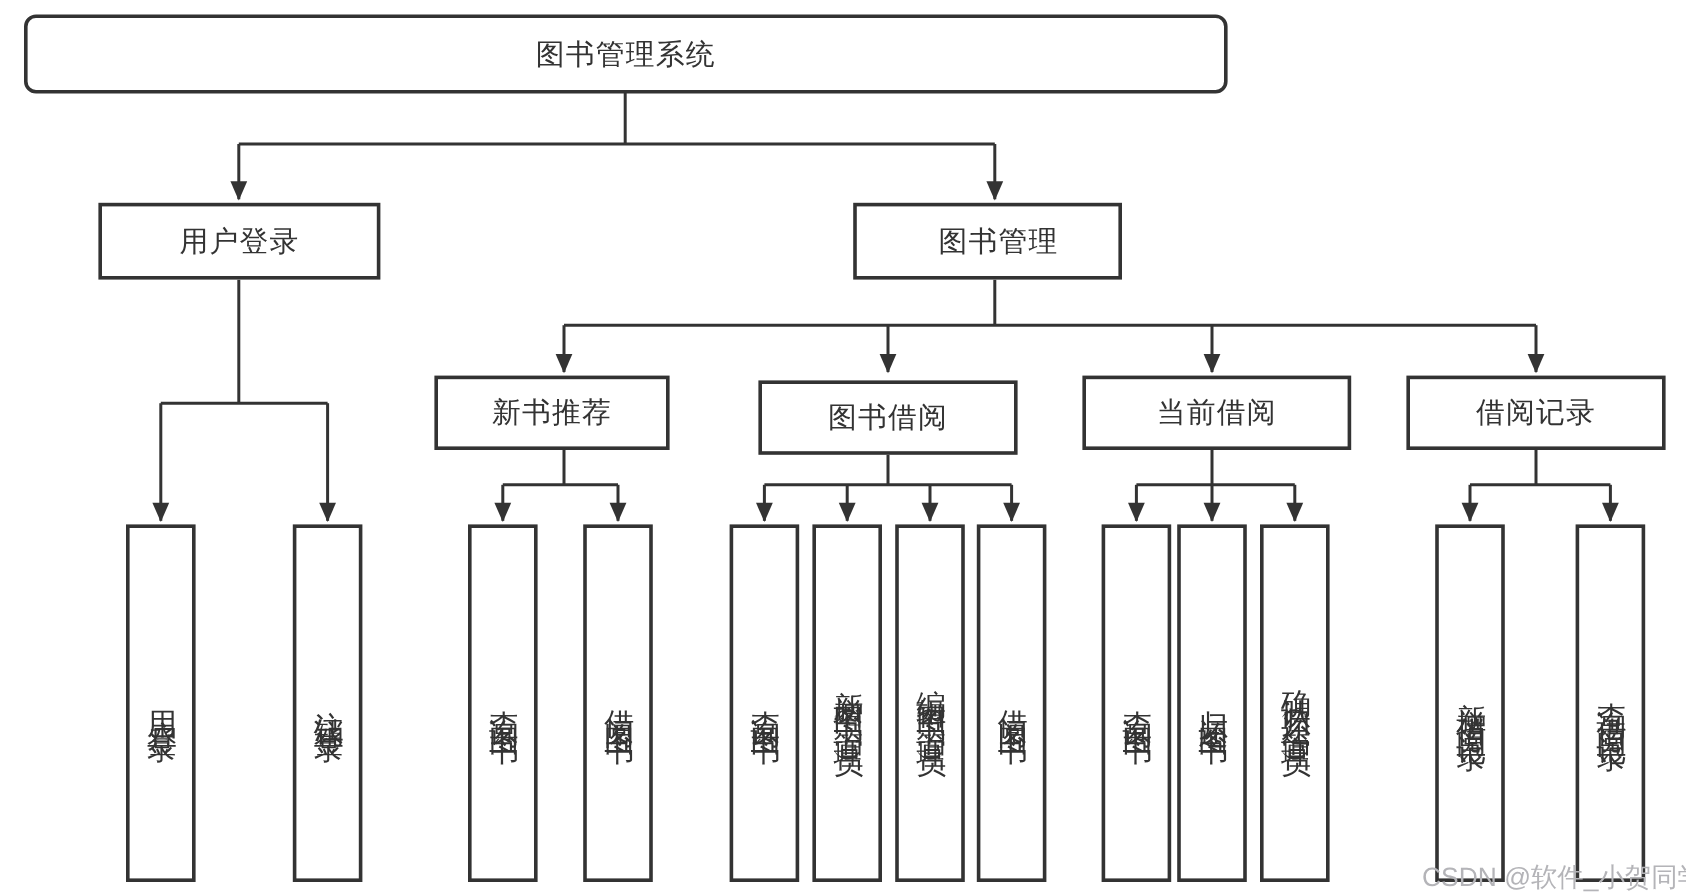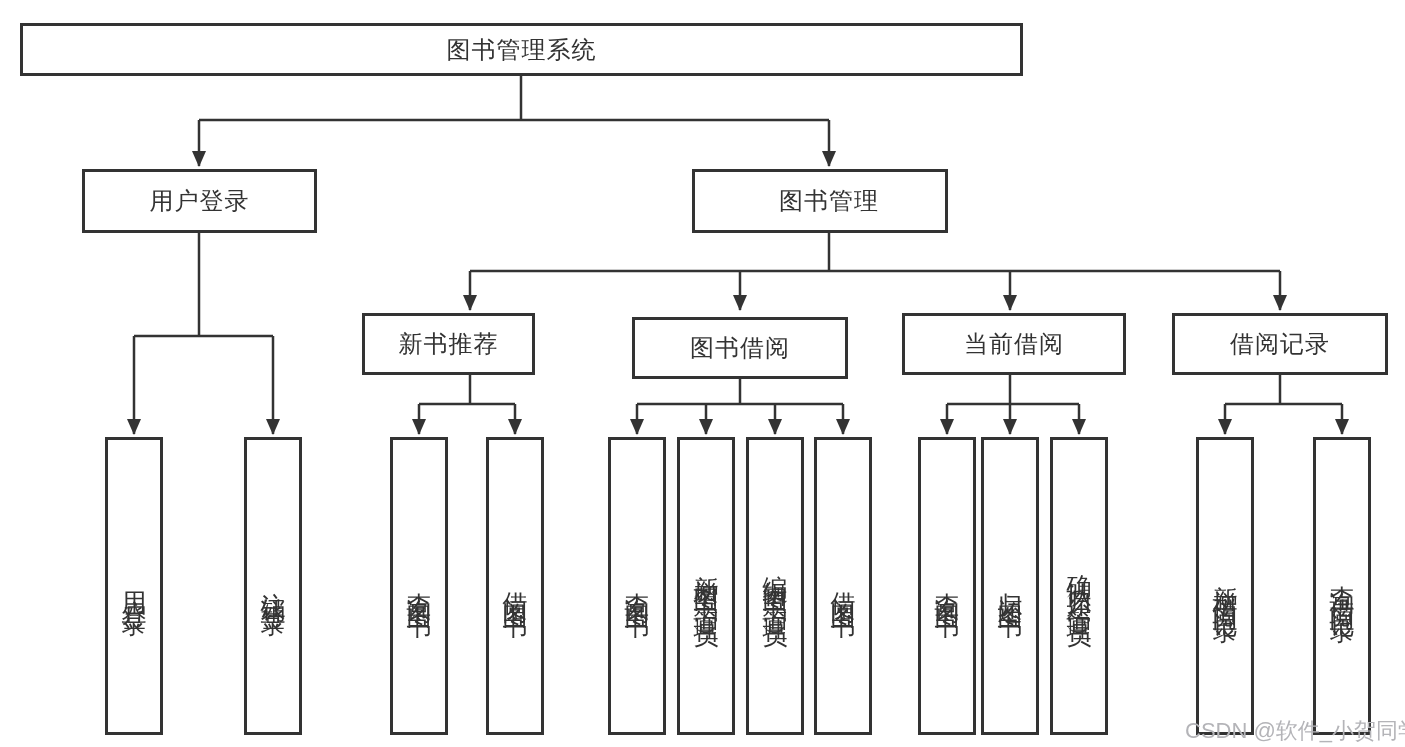--- a/index.html
+++ b/index.html
@@ -35,26 +35,26 @@
     border: 3px solid var(--box-border);
     display: flex;
     align-items: center;
     justify-content: center;
     color: var(--text);
     font-size: 24px;
     letter-spacing: 1px;
     white-space: nowrap;
   }
   
-  .b-root { left: 20px; top: 23px; width: 1003px; height: 53px; }
+  .b-root { left: 20px; top: 12px; width: 1003px; height: 66px; border-radius: 10px; }
   
   .b-userlogin { left: 82px;  top: 169px; width: 235px; height: 64px; }
-  .b-bookmgmt { left: 692px; top: 169px; width: 256px; height: 64px; padding-left: 18px; }
+  .b-bookmgmt { left: 711px; top: 169px; width: 224px; height: 64px; padding-left: 18px; }
   
-  .b-l3-1 { left: 362px;  top: 313px; width: 173px; height: 62px; }
+  .b-l3-1 { left: 362px;  top: 313px; width: 196px; height: 62px; }
   .b-l3-2 { left: 632px;  top: 317px; width: 216px; height: 62px; }
   .b-l3-3 { left: 902px;  top: 313px; width: 224px; height: 62px; }
   .b-l3-4 { left: 1172px; top: 313px; width: 216px; height: 62px; }
   
   .leaf { top: 437px; width: 58px; height: 298px; }
   .leaf .vtext {
     writing-mode: vertical-rl;
     text-orientation: mixed;
     font-size: 25px;
     line-height: 1;

